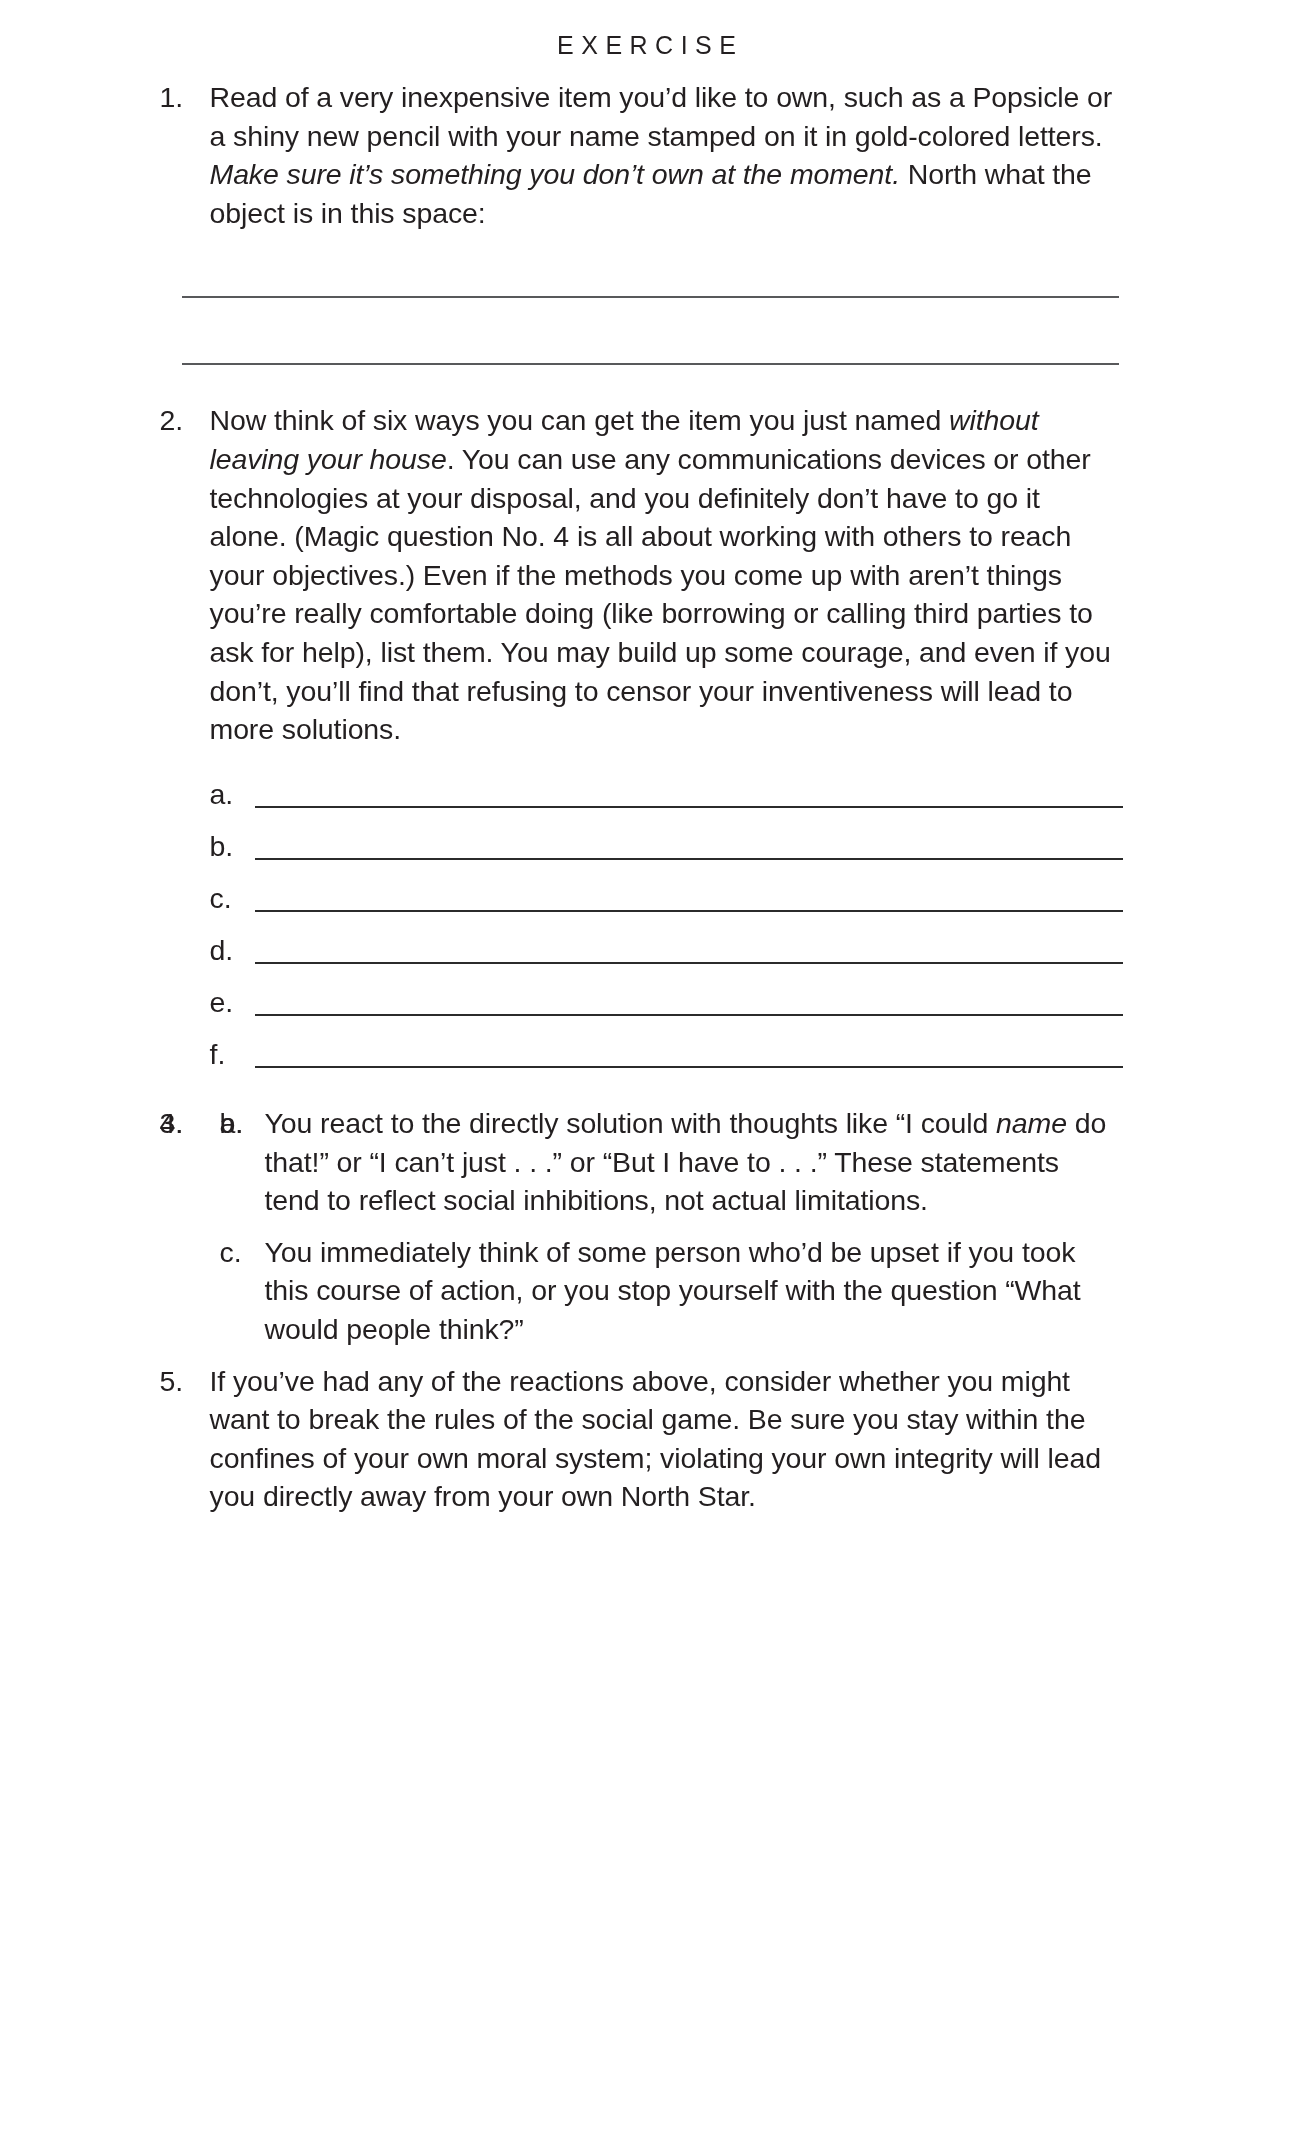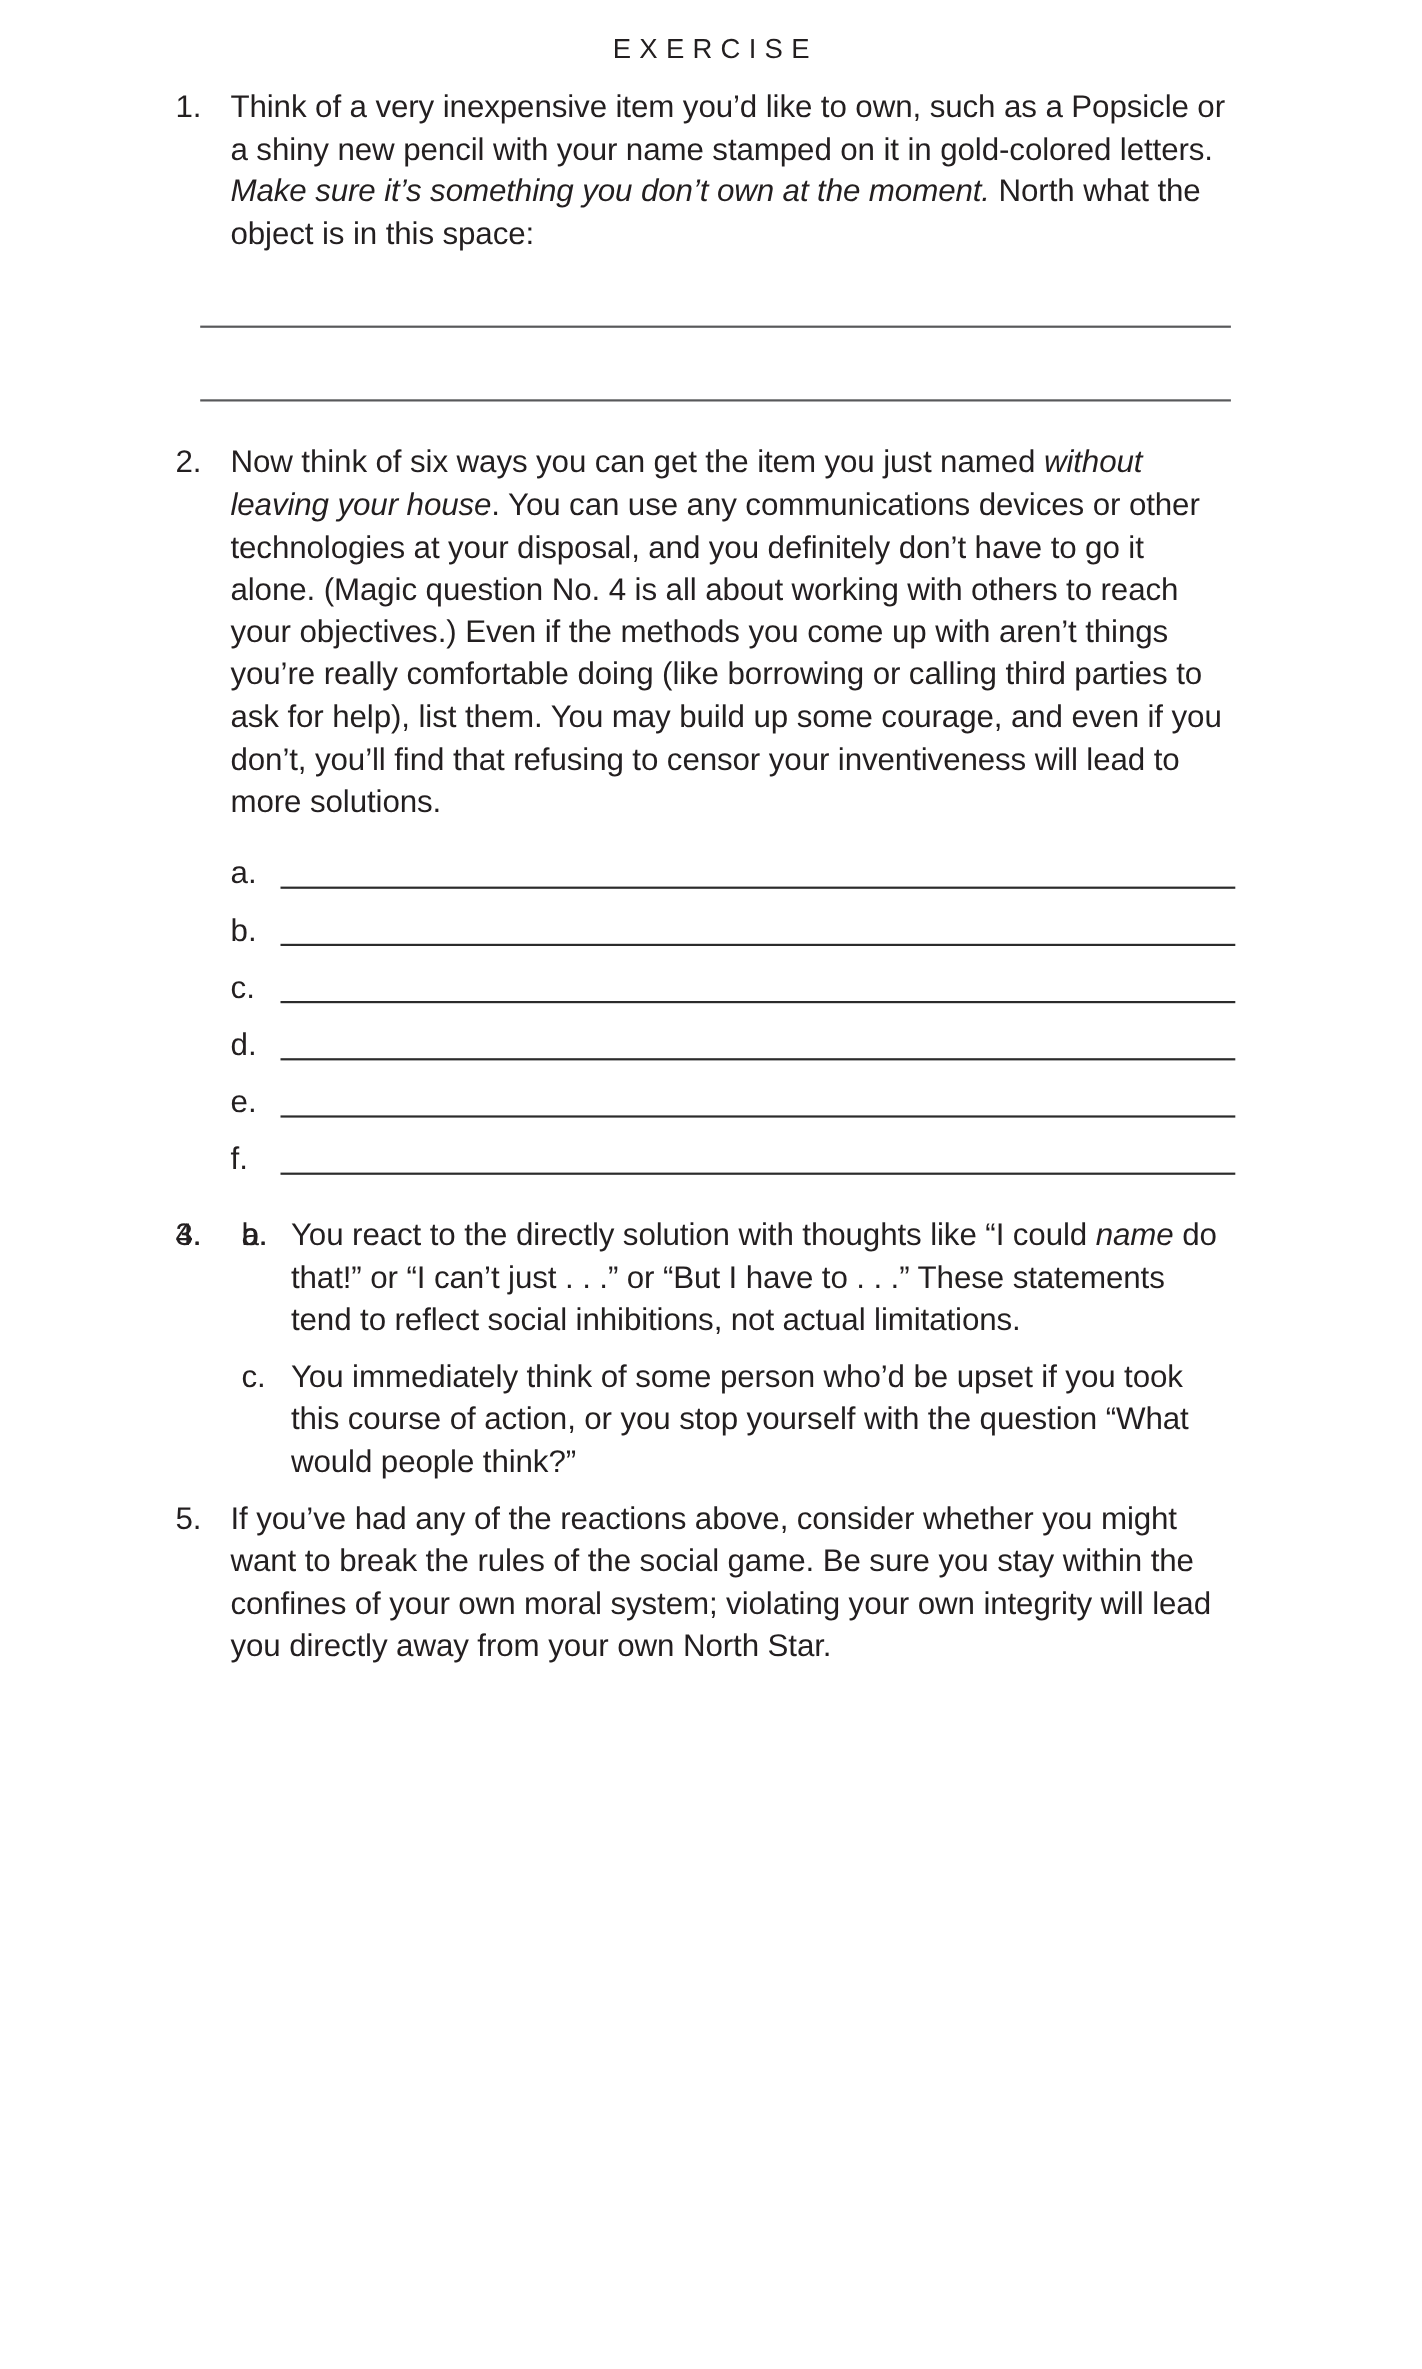--- a/index.html
+++ b/index.html
@@ -164,21 +164,21 @@
 <div class="page">
 
   <h1 class="exercise-heading">EXERCISE</h1>
 
   <div class="spacer-sm"></div>
 
   <ol class="numbered-list">
 
     <li class="num-item">
       <span class="marker">1.</span>
-      <span><span>Think of a very inexpensive item you’d like to own, such as a Popsicle or a shiny new pencil with your name stamped on it in gold-colored letters. </span><i>Make sure it’s something you don’t own at the moment.</i><span> North what the object is in this space:</span></span>
+      <span><span>Read of a very inexpensive item you’d like to own, such as a Popsicle or a shiny new pencil with your name stamped on it in gold-colored letters. </span><i>Make sure it’s something you don’t own at the moment.</i><span> North what the object is in this space:</span></span>
     </li>
   </ol>
 
   <div class="answer-rules">
     <div class="rule-gap-1"></div>
     <hr class="rule-solid">
     <div class="rule-gap-2"></div>
     <hr class="rule-solid">
   </div>
 

